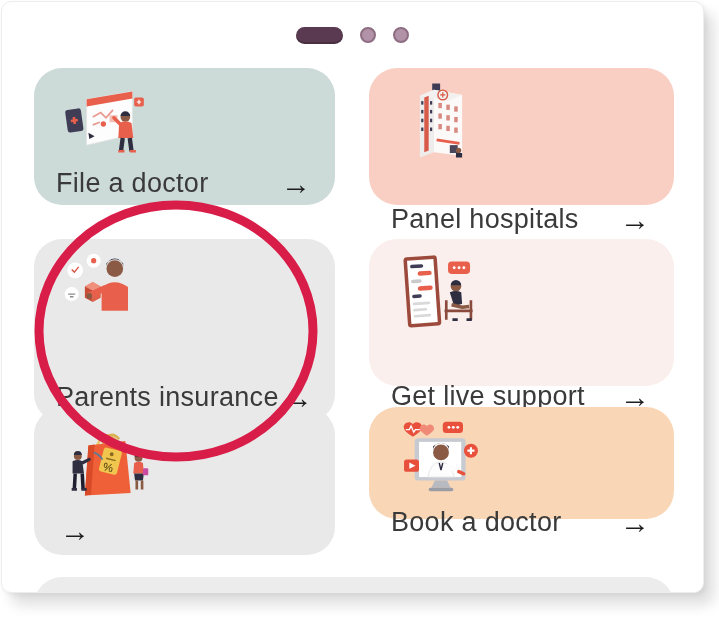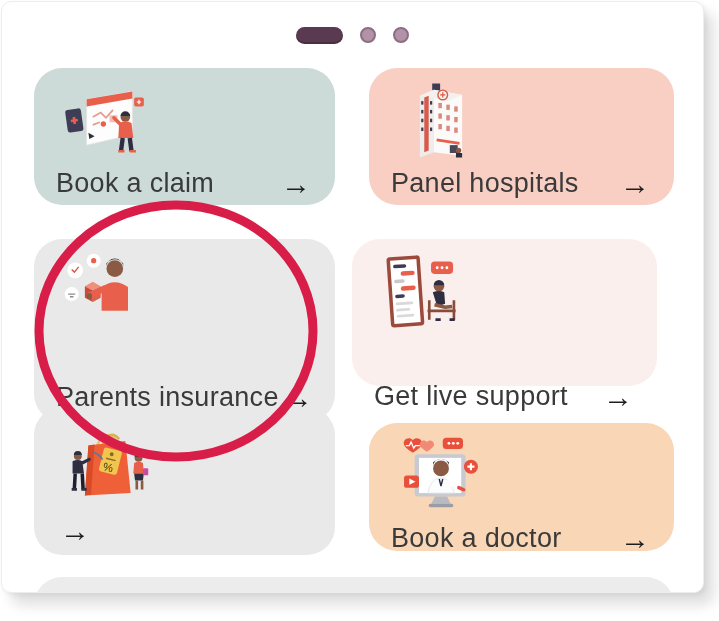--- a/index.html
+++ b/index.html
@@ -18,25 +18,25 @@
     display:flex;justify-content:center;align-items:center;gap:17px;
   }
   .dot-pill{width:47px;height:17px;border-radius:9px;box-shadow:inset 0 -2px 0 rgba(0,0,0,0.18);}
   .dot{width:16px;height:16px;border-radius:50%;border:2px solid #8d6d82;box-sizing:border-box;}
   .card{
     position:absolute;border-radius:28px;display:flex;flex-direction:column;
     justify-content:space-between;box-sizing:border-box;
     padding:12px 24px 9px 22px;cursor:pointer;
   }
   .c1{left:32px;top:66px;width:301px;height:137px;}
-  .c2{left:367px;top:66px;width:305px;height:137px;}
+  .c2{left:367px;top:66px;width:305px;height:137px;gap:36px;}
   .c3{left:32px;top:237px;width:301px;height:183px;}
-  .c4{left:350px;top:237px;width:305px;height:147px;gap:42px;}
+  .c4{left:367px;top:237px;width:305px;height:147px;gap:42px;}
   .c5{left:32px;top:405px;width:301px;height:148px;}
-  .c6{left:367px;top:405px;width:305px;height:128px;margin-top:16px;}
+  .c6{left:367px;top:405px;width:305px;height:112px;}
   .illus{width:88px;height:88px;margin-left:6px;flex:0 0 auto;}
   .illus svg{width:100%;height:100%;display:block;}
   .label-row{display:flex;justify-content:space-between;align-items:center;}
   .label{font-size:27px;color:#3a3a3a;letter-spacing:0.3px;white-space:nowrap;}
   .arrow{font-size:30px;color:#1d1d1d;line-height:1;padding-left:4px;}
   .partial-card{
     position:absolute;left:32px;top:575px;width:640px;height:40px;
     border-radius:28px 28px 0 0;
   }
   .annotation-layer{
@@ -75,21 +75,21 @@
         <polygon points="30,60 37,64 31,67" fill="#2f2e41"></polygon>
         <circle cx="72" cy="42" r="5.5" fill="#8a5a44"></circle>
         <path d="M66.5 41 a5.5 5.5 0 0 1 11 0 z" fill="#2f2e41"></path>
         <path d="M65 49 q7 -4 14 0 l2 17 h-17 z" fill="#e8604c"></path>
         <path d="M66 50 l-7 -7" stroke="#e8604c" stroke-width="4" stroke-linecap="round"></path>
         <path d="M69 66 l-2 15 M77 66 l2 15" stroke="#2f2e41" stroke-width="5"></path>
         <path d="M64 81 h7 M77 81 h7" stroke="#e8604c" stroke-width="3"></path>
       </svg>
     </div>
     <div class="label-row">
-      <span class="label">Book a claim</span>
+      <span class="label">File a doctor</span>
       <span class="arrow">→</span>
     </div>
   </div>
 
   <div class="card c2" style="background: rgb(249, 207, 195);">
     <div class="illus">
       <svg viewBox="0 0 100 100">
         <rect x="40" y="4" width="9" height="9" fill="#3f3d56"></rect>
         <polygon points="26,18 42,11 42,82 26,88" fill="#efedeb"></polygon>
         <polygon points="42,11 74,17 74,86 42,82" fill="#fbfaf9"></polygon>

